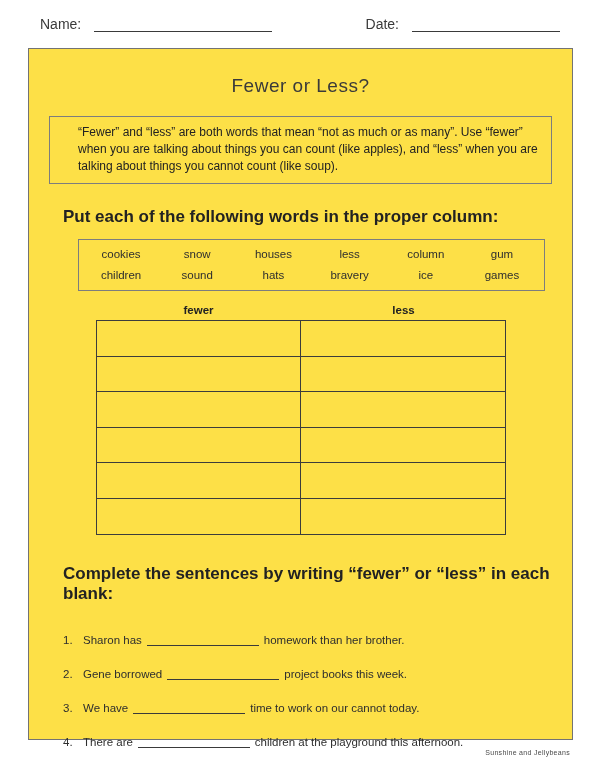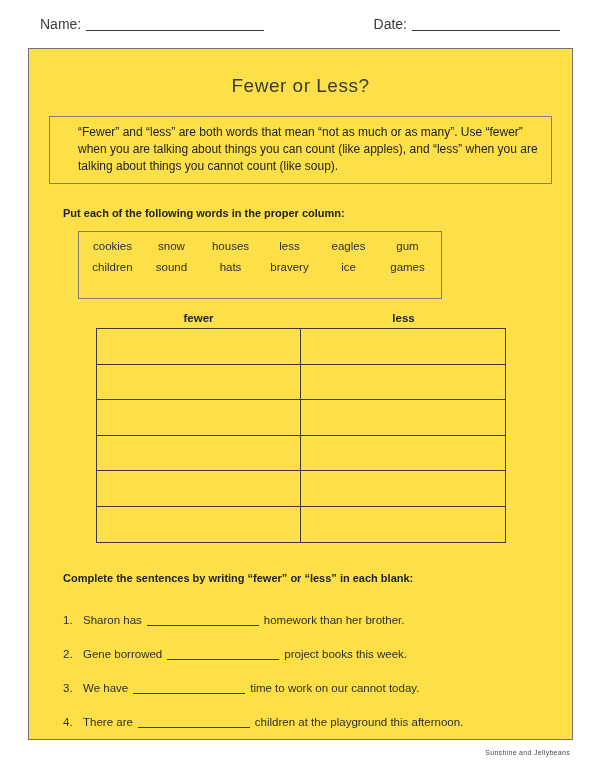--- a/index.html
+++ b/index.html
@@ -15,21 +15,21 @@
   
   .page-header {
     position: absolute;
     top: 16px; left: 40px; right: 40px;
     display: flex;
     justify-content: space-between;
     align-items: flex-end;
     font-size: 14px;
     color: #3a3a3a;
   }
-  .header-field { display: flex; align-items: flex-start; }
+  .header-field { display: flex; align-items: center; gap: 8px; }
   .blank-line {
     display: inline-block;
     border-bottom: 1.5px solid #3a3a3a;
     height: 15px;
     margin-left: 5px;
   }
   .name-line { width: 178px; }
   .date-line { width: 148px; }
 
   
@@ -55,31 +55,31 @@
     border: 1px solid #7d7d7d;
     padding: 7px 10px 8px 28px;
     font-size: 12px;
     font-weight: 400;
     line-height: 1.42;
     color: #222;
   }
 
   .section-heading {
     margin: 23px 0 0 34px;
-    font-size: 11px;
+    font-size: 17px;
     font-weight: 700;
     color: #222;
   }
 
   
   .word-bank {
     margin: 12px 0 0 49px;
-    width: 364px;
+    width: 467px;
     border: 1px solid #7d7d7d;
-    padding: 8px 4px 25px 4px;
+    padding: 8px 4px 9px 4px;
   }
   .word-row {
     display: flex;
   }
   .word-row + .word-row { margin-top: 9px; }
   .word-row span {
     flex: 1;
     text-align: center;
     font-size: 11.5px;
     color: #2e2e2e;
@@ -160,21 +160,21 @@
   <div class="instruction-box">“Fewer” and “less” are both words that mean “not as much or as many”.  Use “fewer” when you are talking about things you can count (like apples), and “less” when you are talking about things you cannot count (like soup).</div>
 
   <div class="section-heading">Put each of the following words in the proper column:</div>
 
   <div class="word-bank">
     <div class="word-row">
       <span>cookies</span>
       <span>snow</span>
       <span>houses</span>
       <span>less</span>
-      <span>eagles</span>
+      <span>column</span>
       <span>gum</span>
     </div>
     <div class="word-row">
       <span>children</span>
       <span>sound</span>
       <span>hats</span>
       <span>bravery</span>
       <span>ice</span>
       <span>games</span>
     </div>

